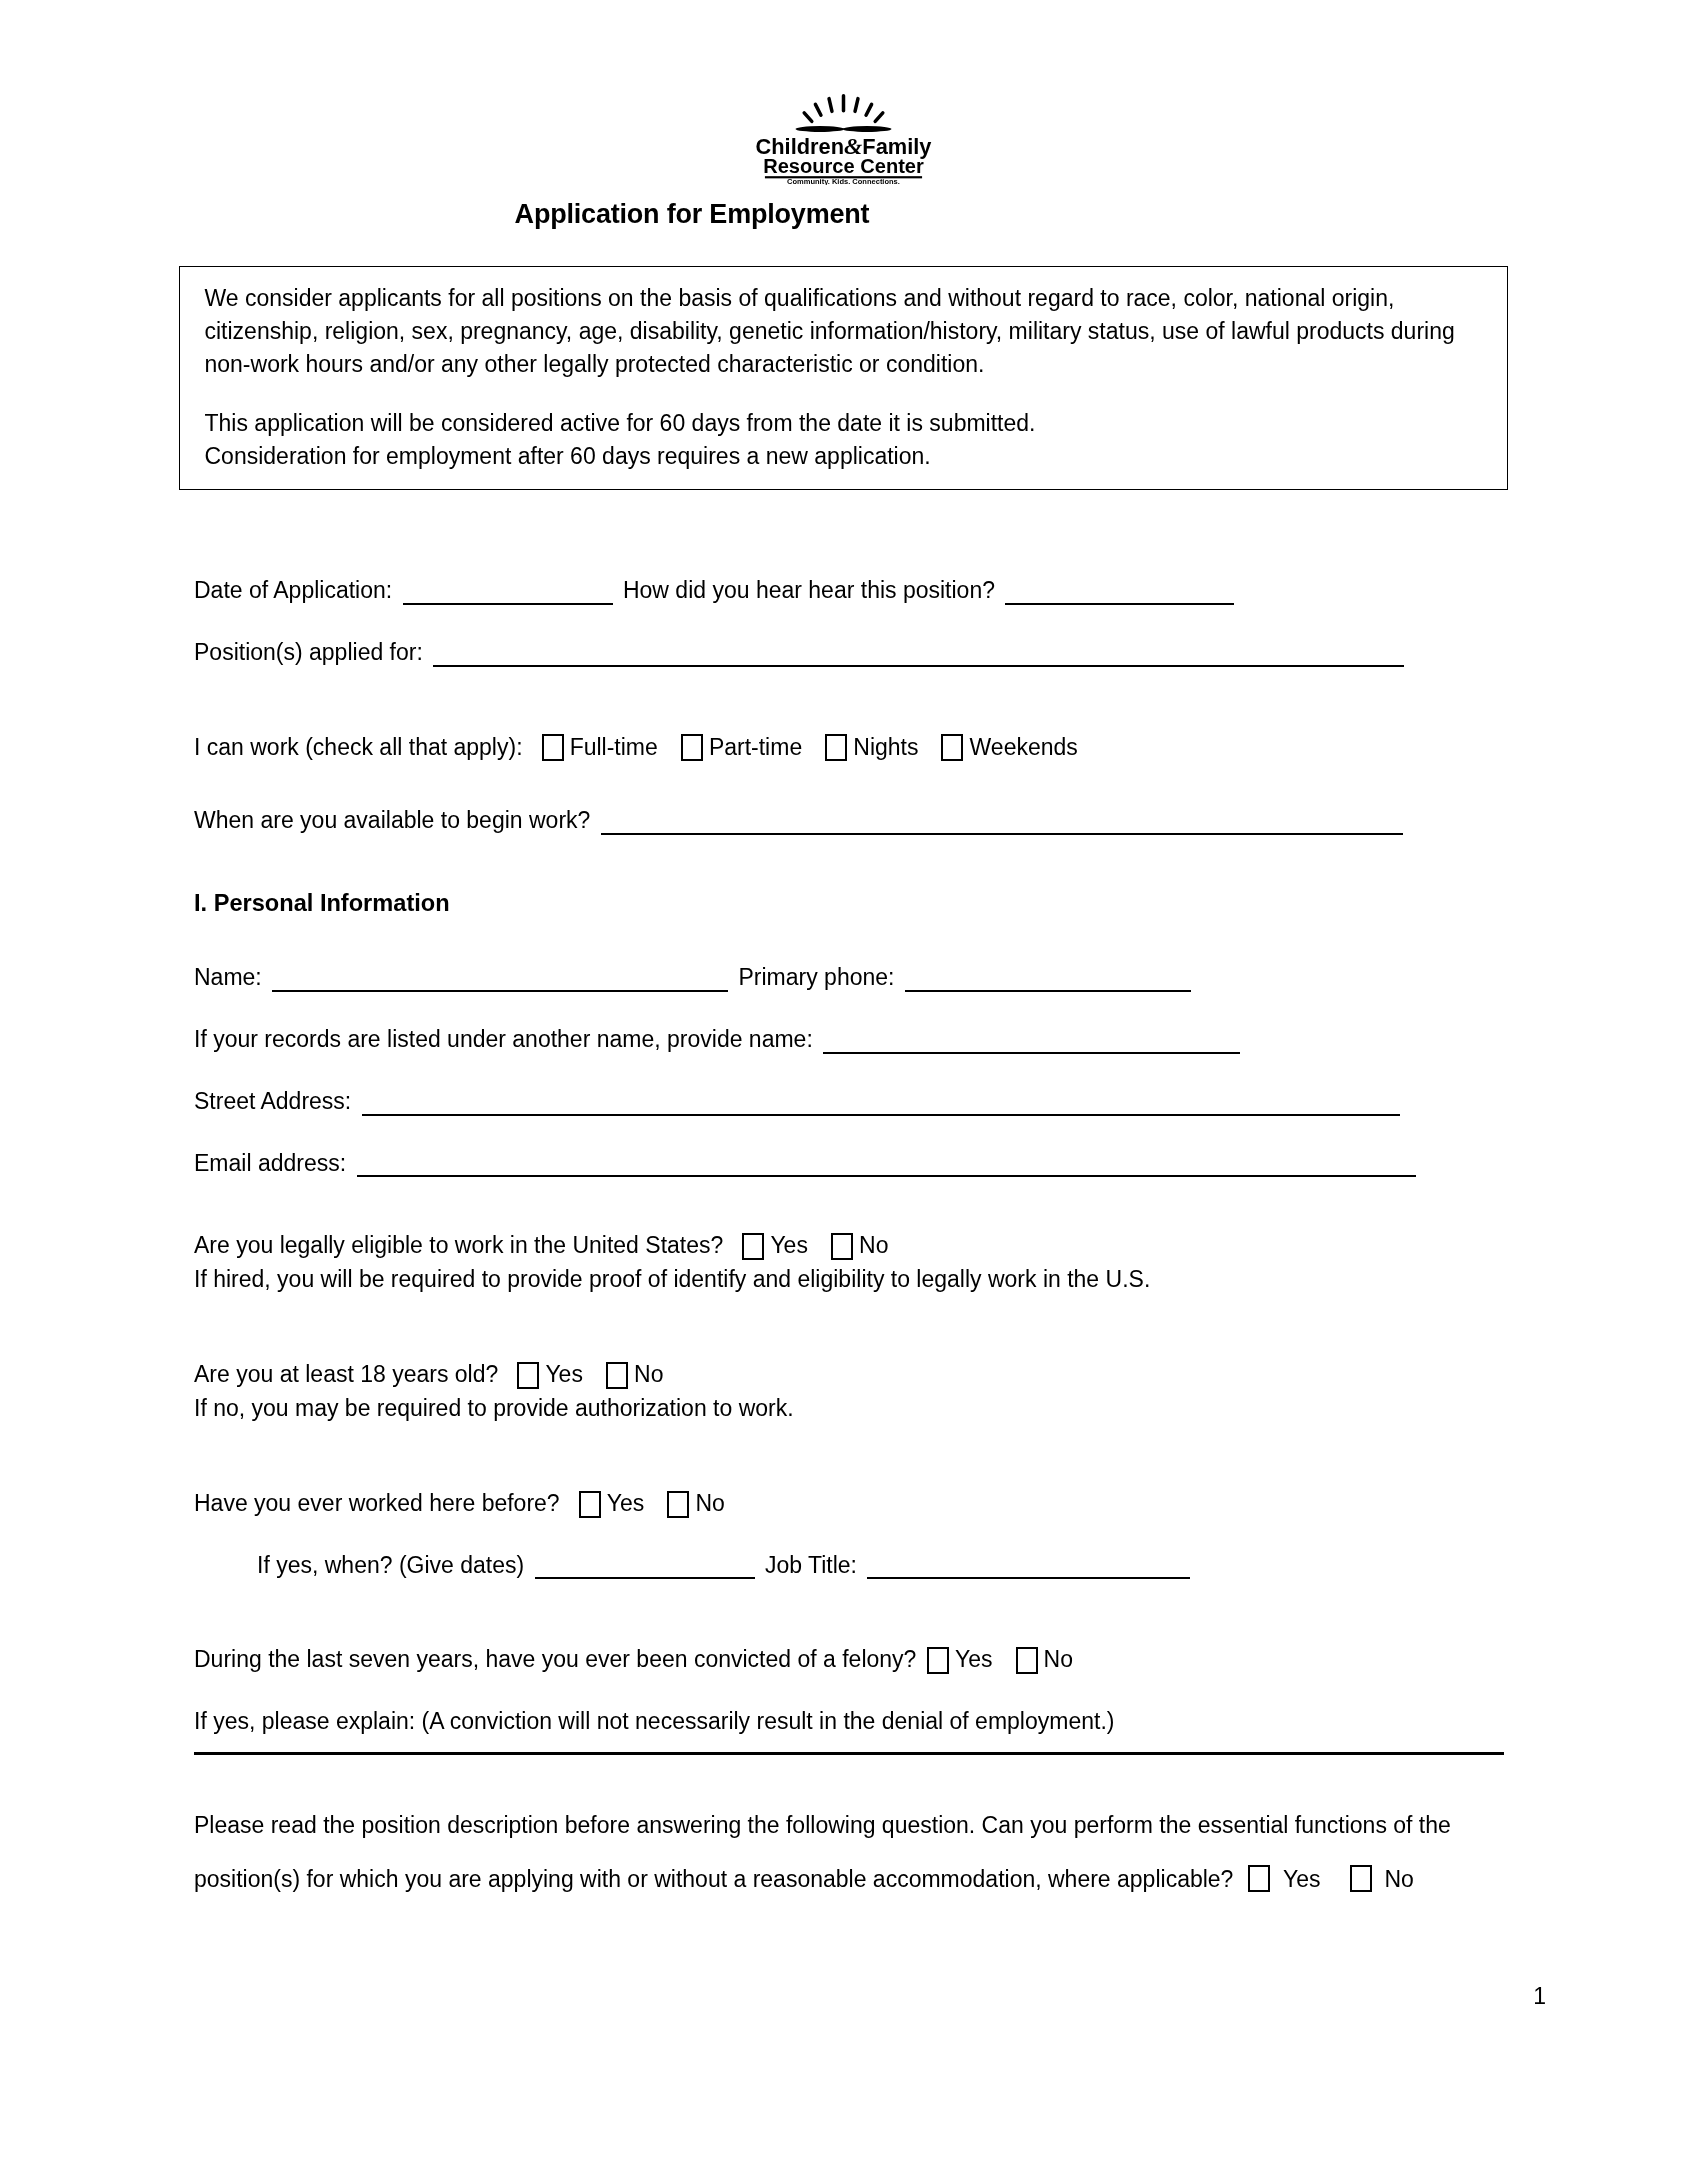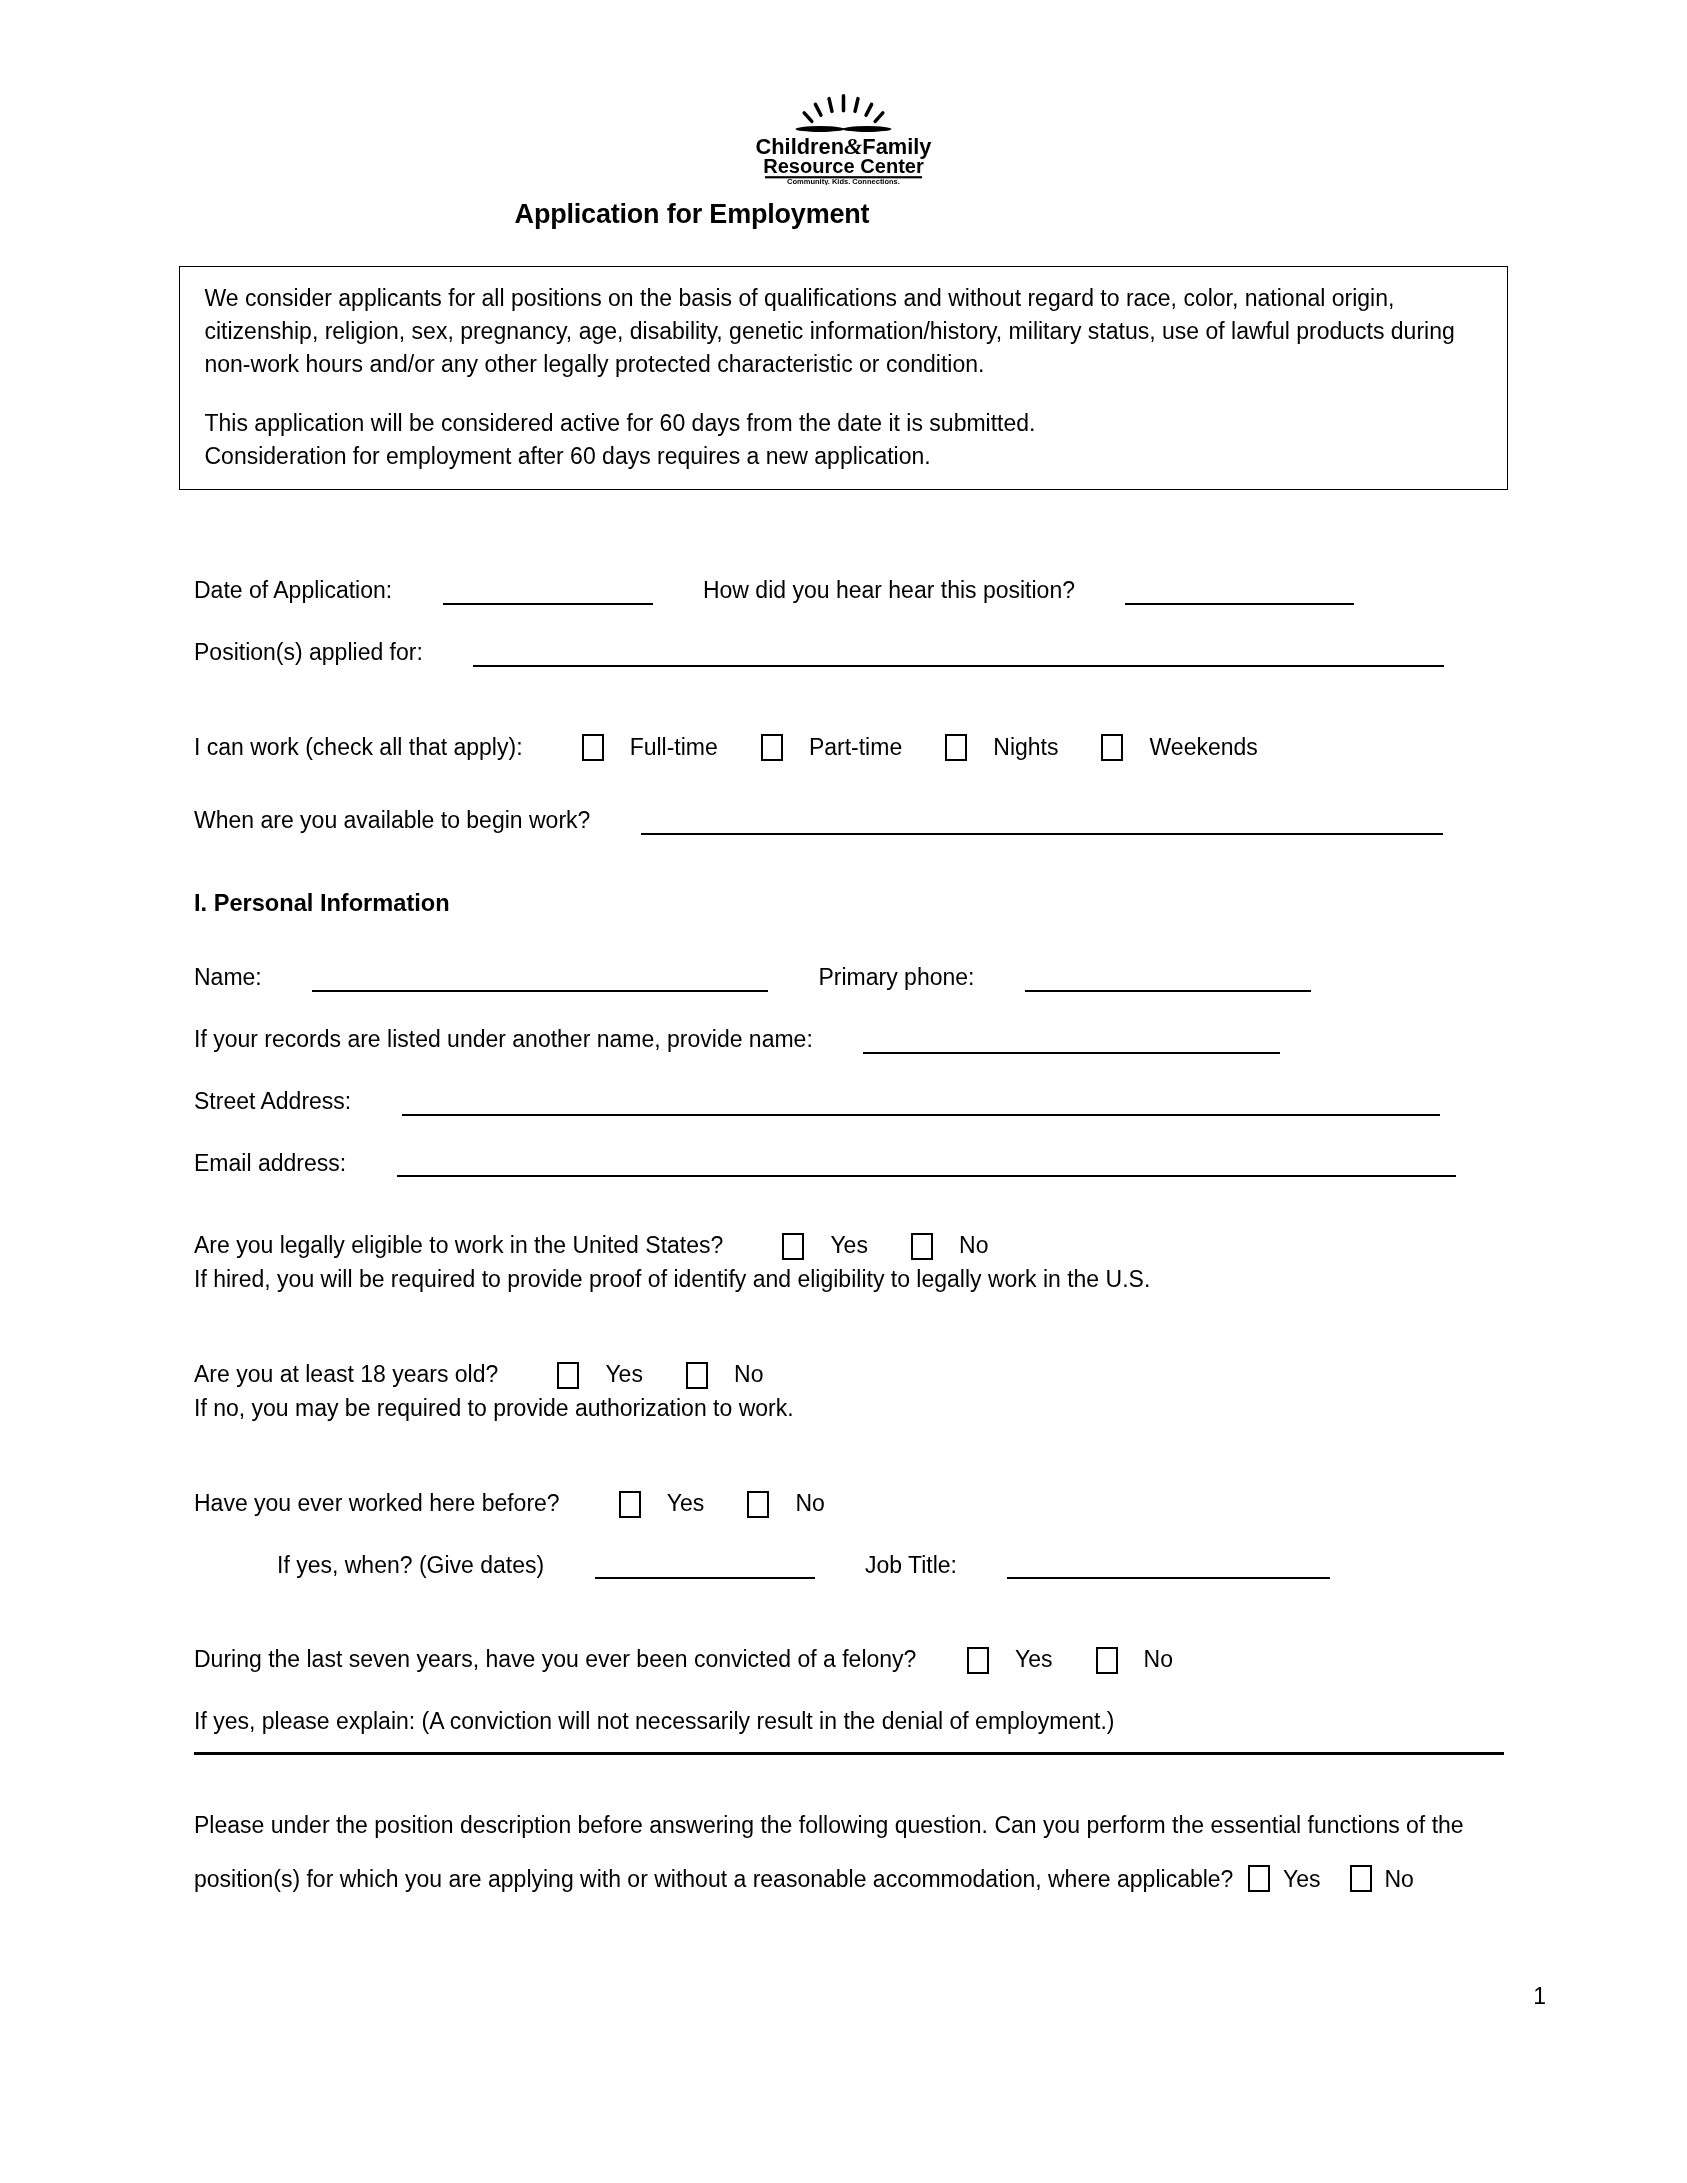--- a/index.html
+++ b/index.html
@@ -69,21 +69,20 @@
     top: 576px;
     left: 194px;
     width: 1310px;
     font-size: 23px;
     line-height: 1.25;
   }
   .row {
     display: flex;
     align-items: flex-end;
     white-space: nowrap;
-    gap: 20px;
   }
   .txt { display: inline-block; }
   .blank {
     display: inline-block;
     border-bottom: 2.6px solid #000;
     height: 23px;
     margin: 0 1.7px;
   }
   .sp { display: inline-block; width: 8.7px; }
   .gap-md { height: 33px; }
@@ -313,21 +312,21 @@
 
     <div class="gap-md"></div>
 
     <div>If yes, please explain: (A conviction will not necessarily result in the denial of employment.)</div>
 
     <hr class="hr-full">
 
     <div class="gap-xl"></div>
 
     <div class="para">
-      <span>Please under the position description before answering the following question. Can you perform the essential functions of the position(s) for which you are applying with or without a reasonable accommodation, where applicable?</span>
+      <span>Please read the position description before answering the following question. Can you perform the essential functions of the position(s) for which you are applying with or without a reasonable accommodation, where applicable?</span>
       <span class="cb" style="margin-left:8.7px"></span>
       <span class="cb-label">Yes</span>
       <span class="cb"></span>
       <span class="cb-label">No</span>
     </div>
 
   </div>
 
   <div class="page-num">1</div>
 

